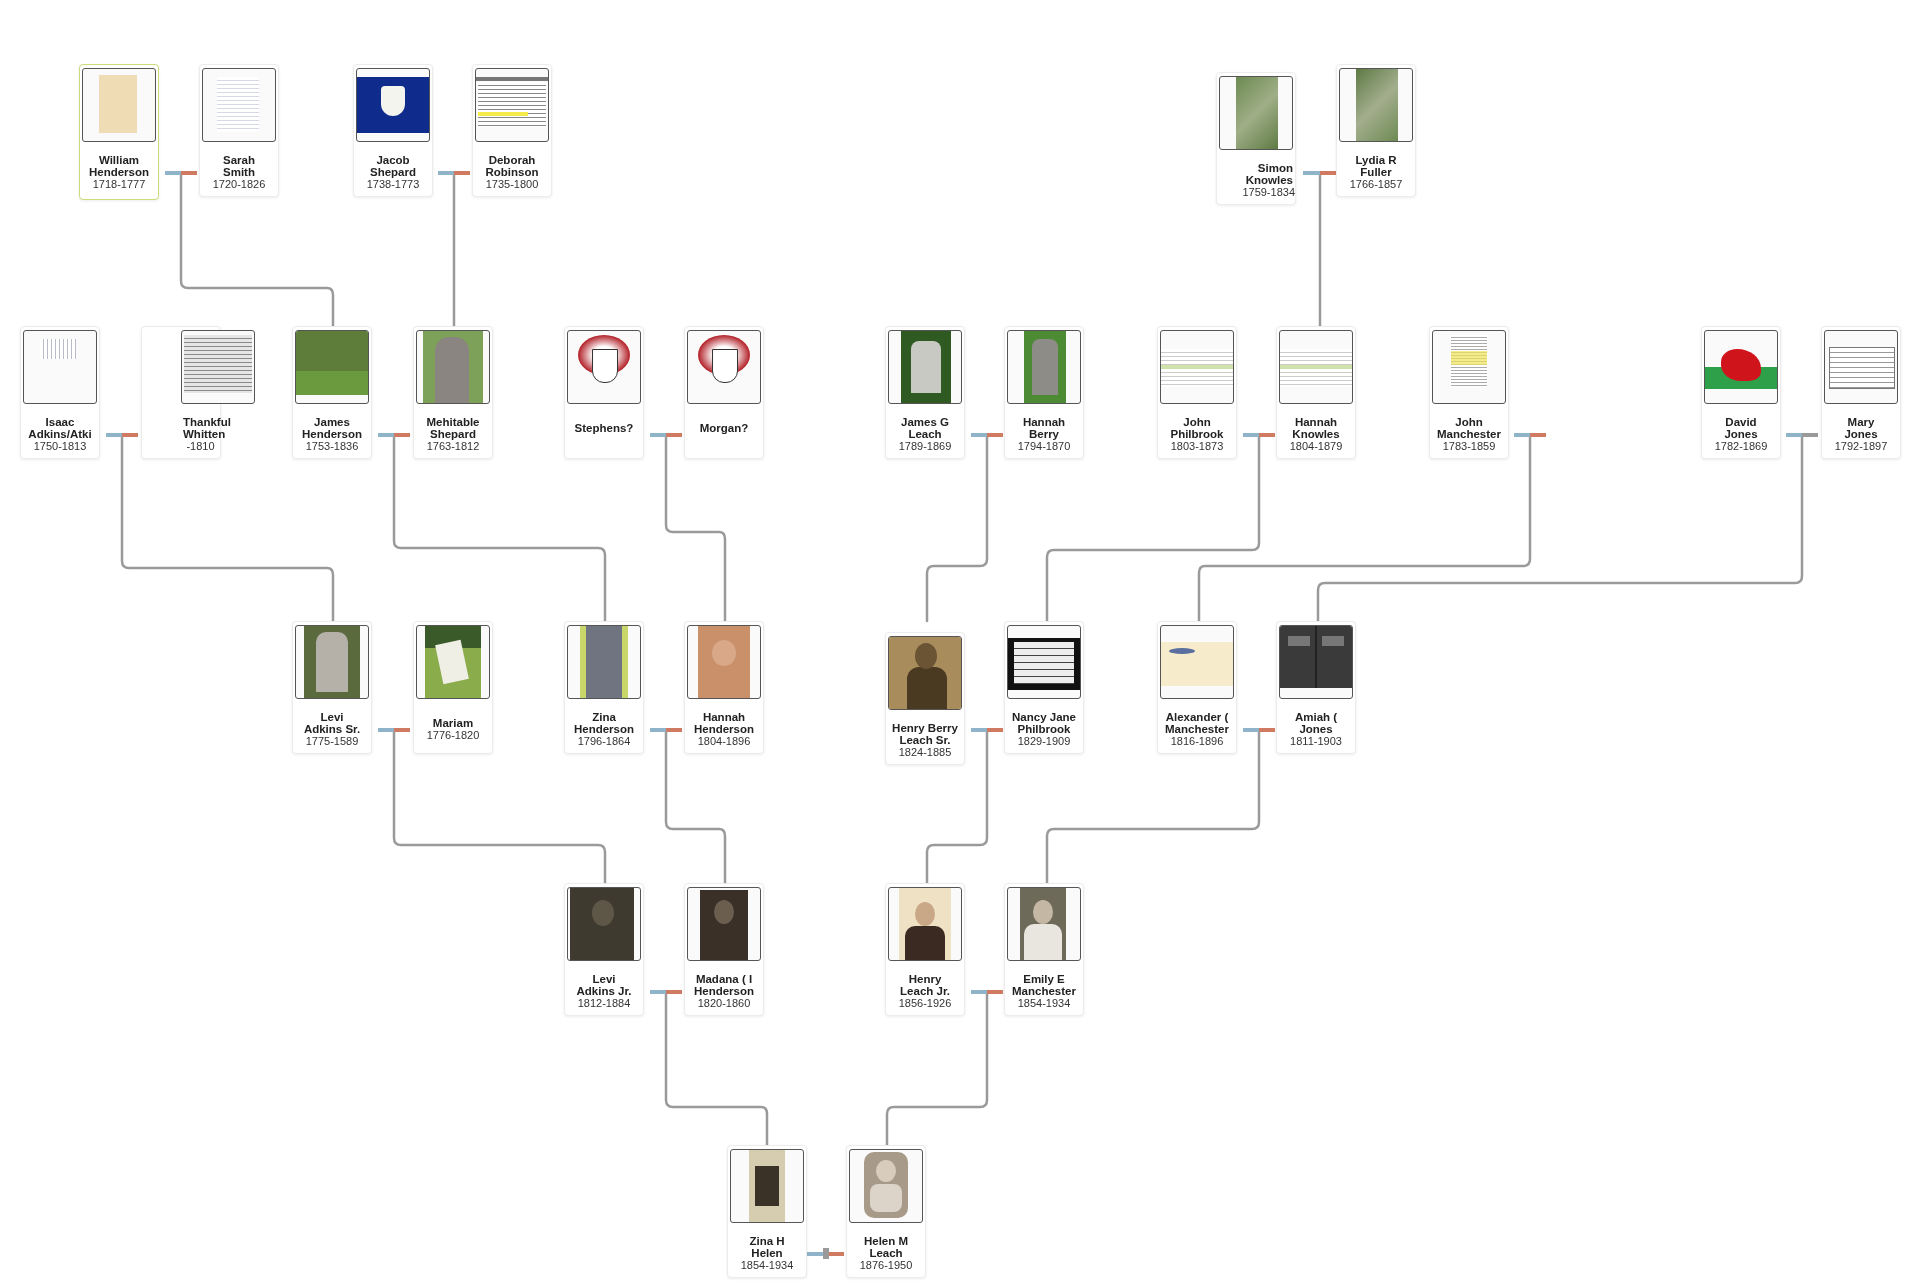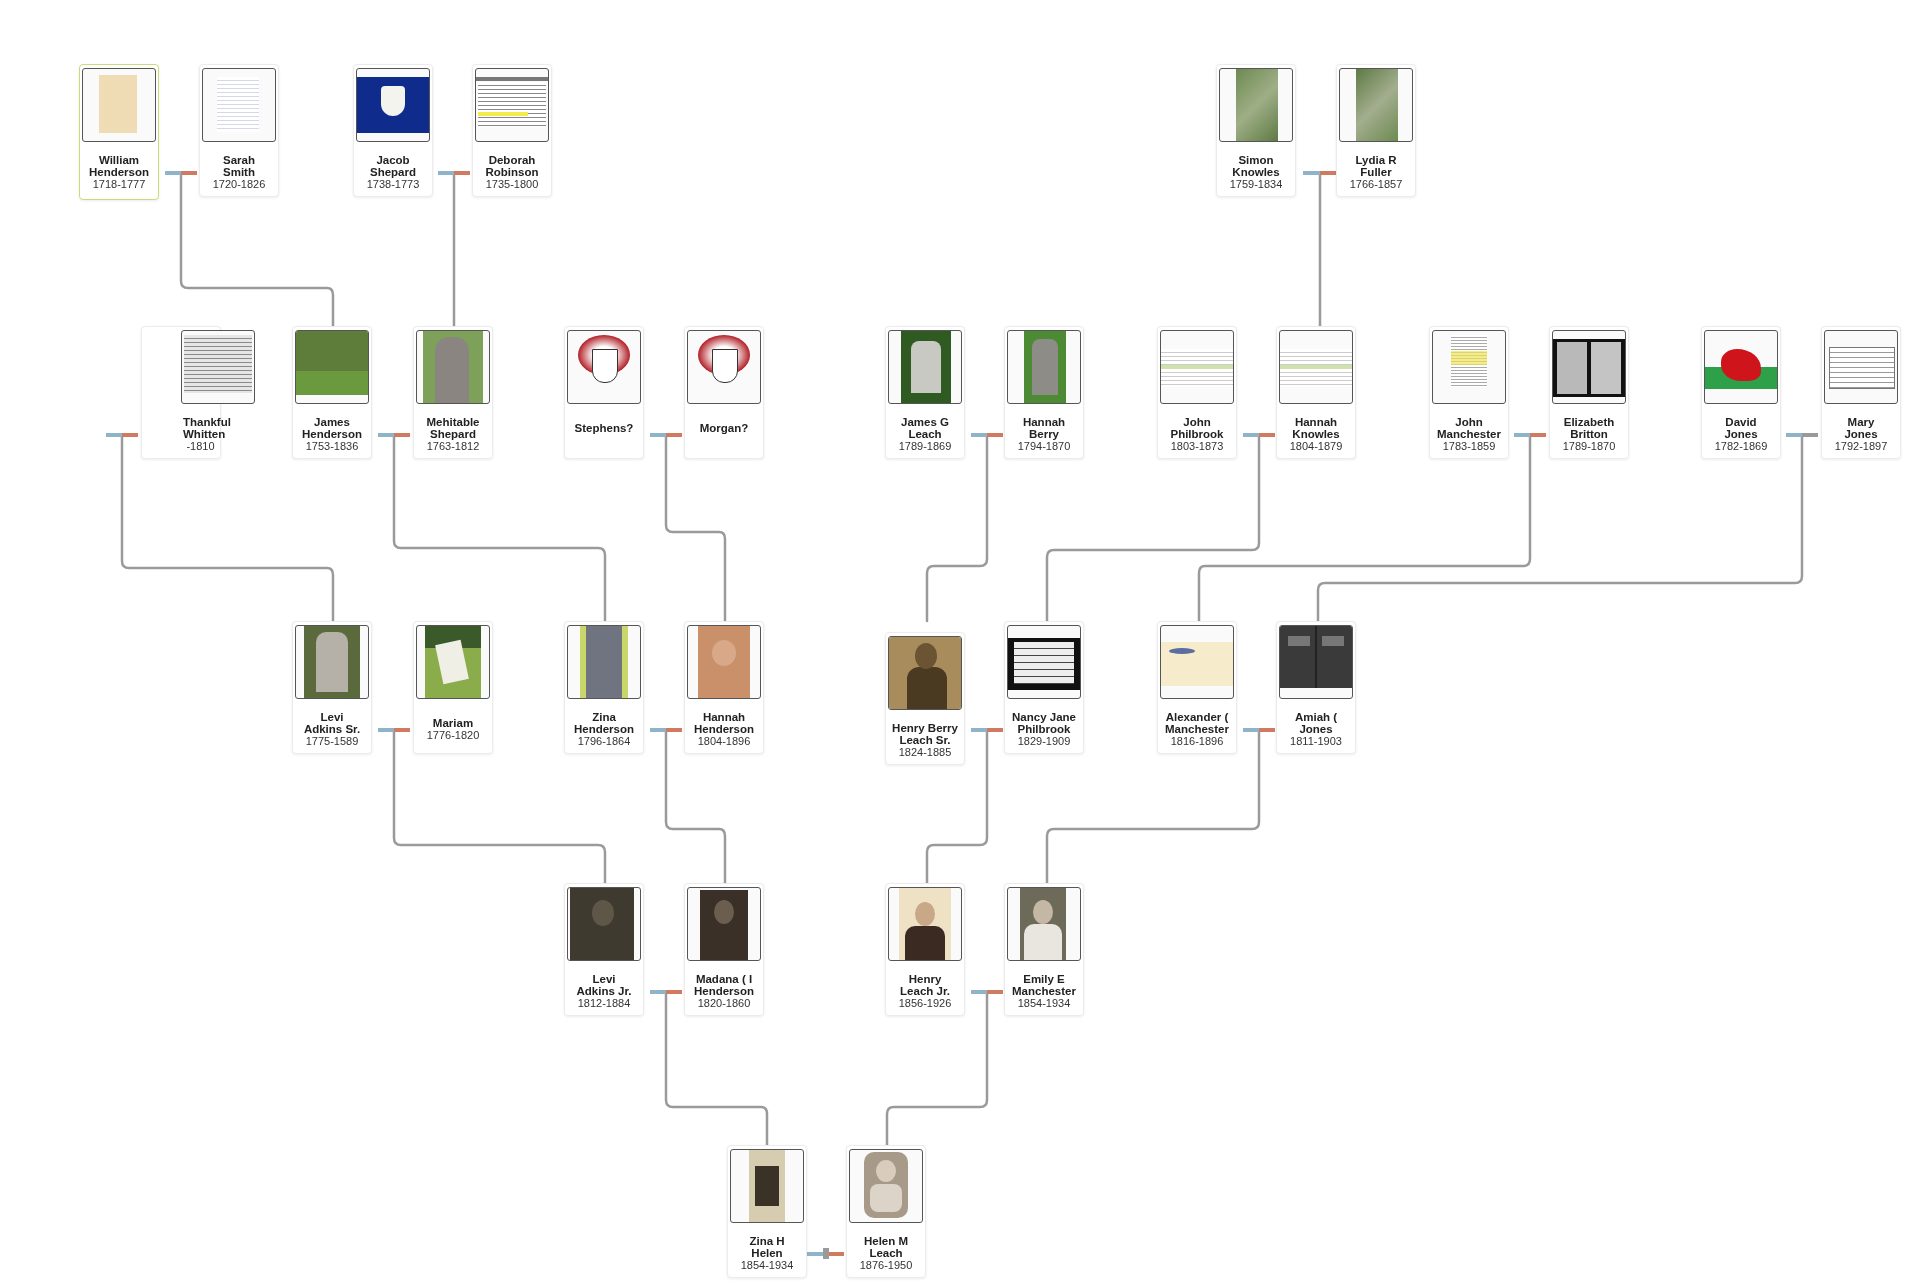--- a/index.html
+++ b/index.html
@@ -121,35 +121,42 @@
   </div>
   <div class="card top" style="left:472px;top:64px;">
     <div class="photo">
       <div class="ph" style="left:0;top:8px;width:72px;height:4px;background:#777;"></div>
       <div class="ph" style="left:2px;top:13px;width:68px;height:45px;background:repeating-linear-gradient(#fff 0 3px,#888 3px 4px);"></div>
       <div class="ph" style="left:2px;top:43px;width:50px;height:4px;background:#f4ec4a;"></div>
     </div>
     <div class="nm"><span>Deborah</span><br><span>Robinson</span></div>
     <div class="dt">1735-1800</div>
   </div>
-  <div class="card top" style="left:1216px;top:64px;">
+  <div class="card top" style="left:1216px;top:72px;text-align:right;">
     <div class="photo">
       <div class="ph" style="left:16px;top:0;width:42px;height:72px;background:linear-gradient(135deg,#6d8a52,#9fae86 50%,#5e7a44);"></div>
     </div>
     <div class="nm"><span>Simon</span><br><span>Knowles</span></div>
     <div class="dt">1759-1834</div>
   </div>
   <div class="card top" style="left:1336px;top:64px;">
     <div class="photo">
       <div class="ph" style="left:16px;top:0;width:42px;height:72px;background:linear-gradient(135deg,#5e7a44,#a3ae8e 50%,#6d8a52);"></div>
     </div>
     <div class="nm"><span>Lydia R</span><br><span>Fuller</span></div>
     <div class="dt">1766-1857</div>
   </div>
 
+  <div class="card top" style="left:20px;top:326px;">
+    <div class="photo">
+      <div class="ph" style="left:16px;top:8px;width:36px;height:20px;background:repeating-linear-gradient(90deg,#fff 0 3px,#b8bcc8 3px 4px);"></div>
+    </div>
+    <div class="nm"><span>Isaac</span><br><span>Adkins/Atki</span></div>
+    <div class="dt">1750-1813</div>
+  </div>
   <div class="card top" style="left:141px;top:326px;padding-left:39px;">
     <div class="photo">
       <div class="ph" style="left:2px;top:4px;width:68px;height:58px;background:repeating-linear-gradient(#e6e6e6 0 3px,#8a8a8a 3px 4px);"></div>
     </div>
     <div class="nm"><span>Thankful</span><br><span>Whitten</span></div>
     <div class="dt">-1810</div>
   </div>
   <div class="card top" style="left:292px;top:326px;">
     <div class="photo">
       <div class="ph" style="left:0;top:0;width:72px;height:40px;background:#5f7d3a;"></div>
@@ -212,29 +219,20 @@
     <div class="nm"><span>Hannah</span><br><span>Knowles</span></div>
     <div class="dt">1804-1879</div>
   </div>
   <div class="card top" style="left:1429px;top:326px;">
     <div class="photo">
       <div class="ph" style="left:18px;top:4px;width:36px;height:52px;background:repeating-linear-gradient(#fff 0 2px,#aaa 2px 3px);"></div>
       <div class="ph" style="left:18px;top:20px;width:36px;height:14px;background:rgba(240,226,90,0.7);"></div>
     </div>
     <div class="nm"><span>John</span><br><span>Manchester</span></div>
     <div class="dt">1783-1859</div>
-  </div>
-  <div class="card top" style="left:1549px;top:326px;">
-    <div class="photo">
-      <div class="ph" style="left:0;top:8px;width:72px;height:58px;background:#111;"></div>
-      <div class="ph" style="left:4px;top:11px;width:30px;height:52px;background:#b9b9b9;"></div>
-      <div class="ph" style="left:38px;top:11px;width:30px;height:52px;background:#c4c4c4;"></div>
-    </div>
-    <div class="nm"><span>Elizabeth</span><br><span>Britton</span></div>
-    <div class="dt">1789-1870</div>
   </div>
   <div class="card top" style="left:1701px;top:326px;">
     <div class="photo">
       <div class="ph" style="left:0;top:36px;width:72px;height:22px;background:#2ea04a;"></div>
       <div class="ph" style="left:16px;top:18px;width:40px;height:32px;background:#d0141b;border-radius:40% 60% 30% 50%;"></div>
     </div>
     <div class="nm"><span>David</span><br><span>Jones</span></div>
     <div class="dt">1782-1869</div>
   </div>
   <div class="card top" style="left:1821px;top:326px;">

